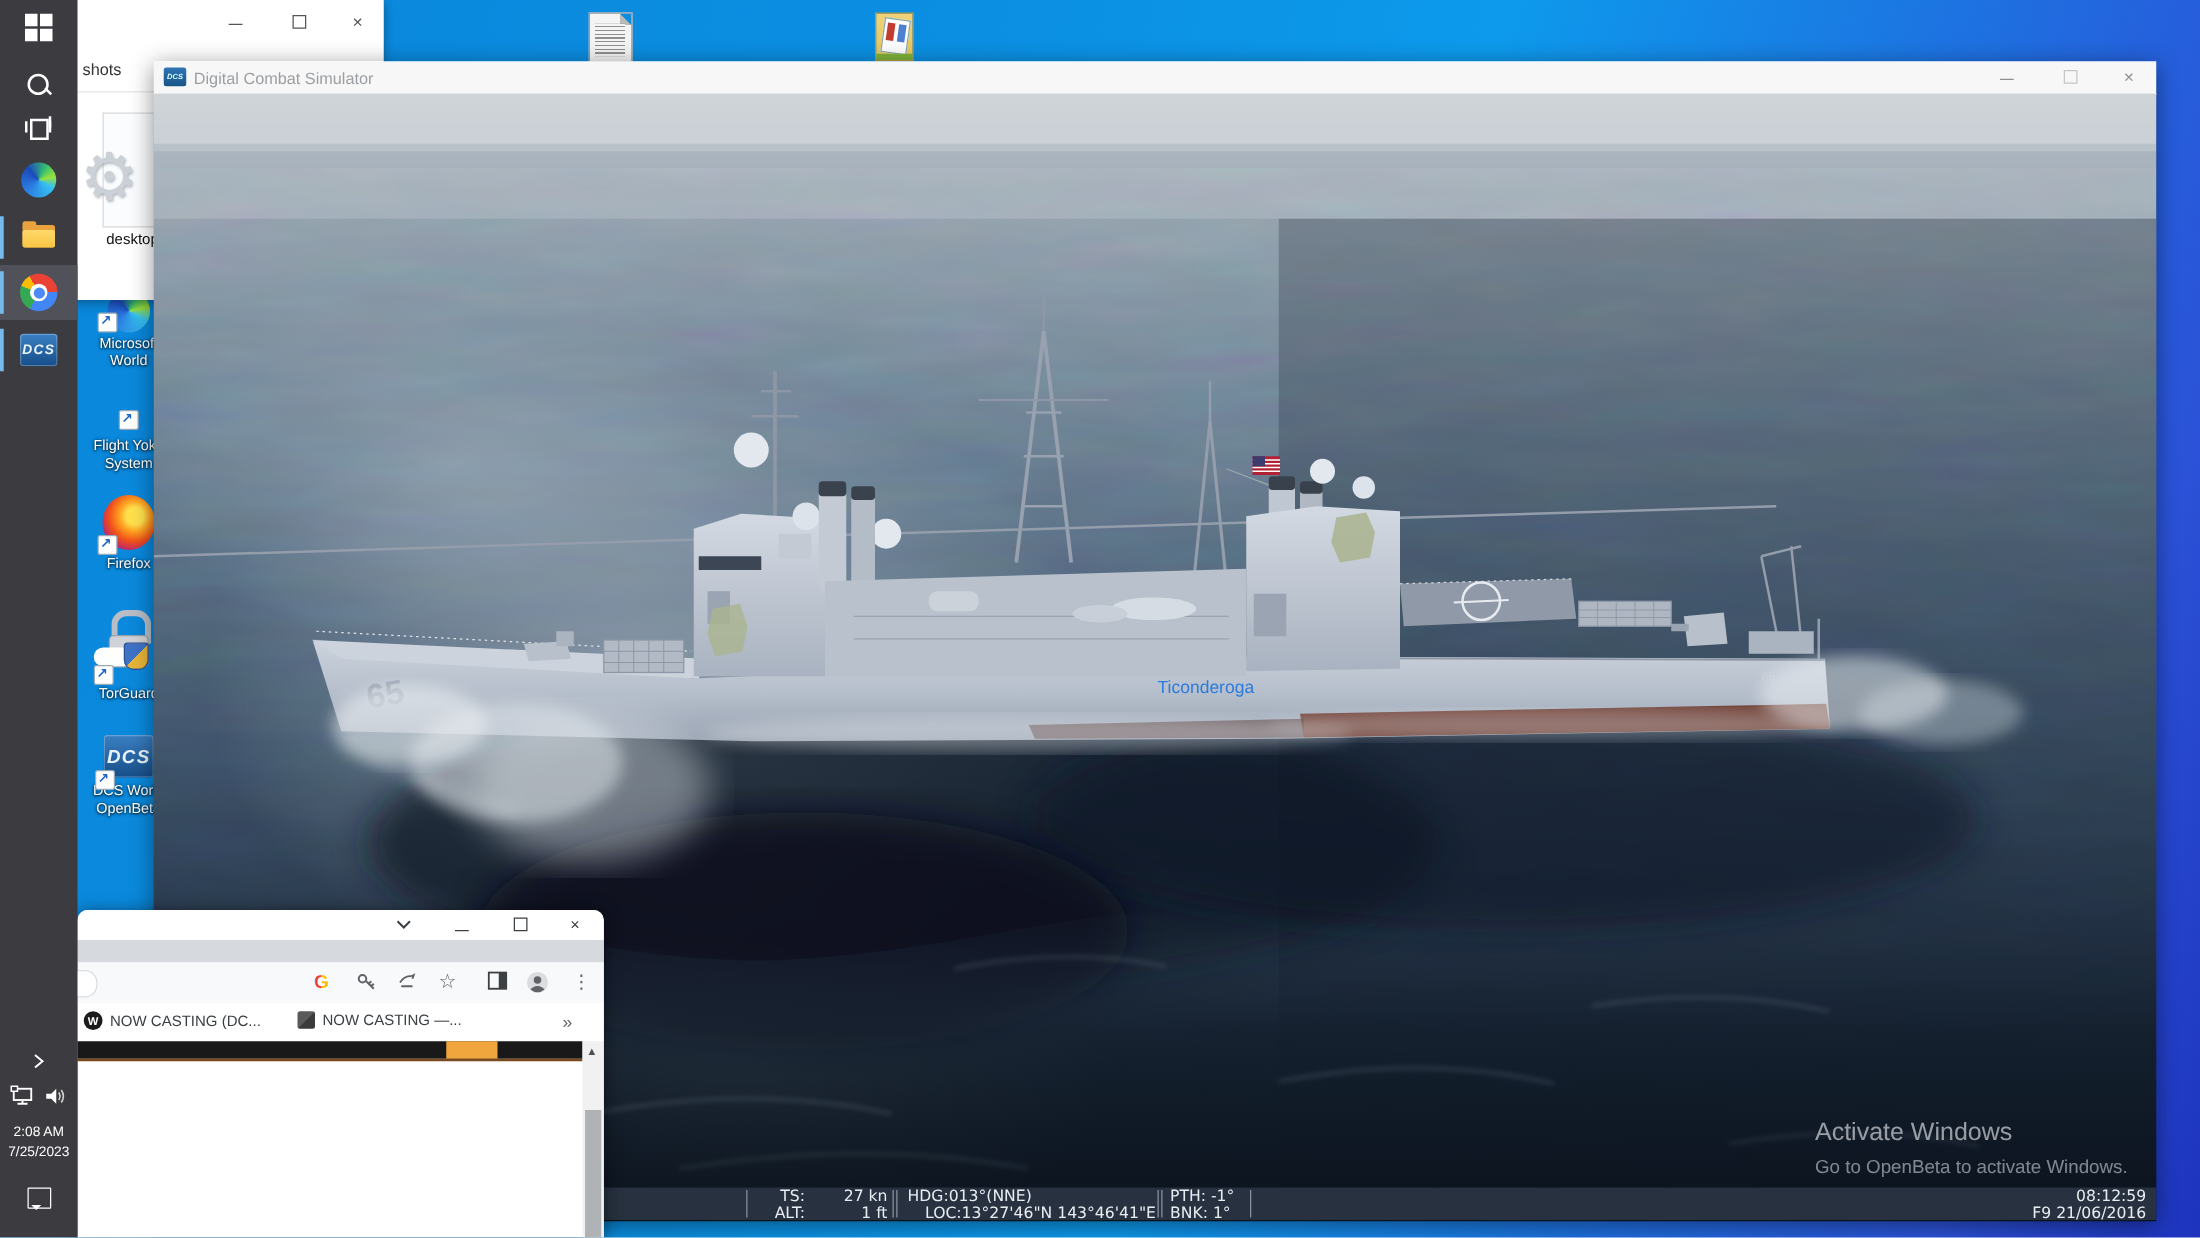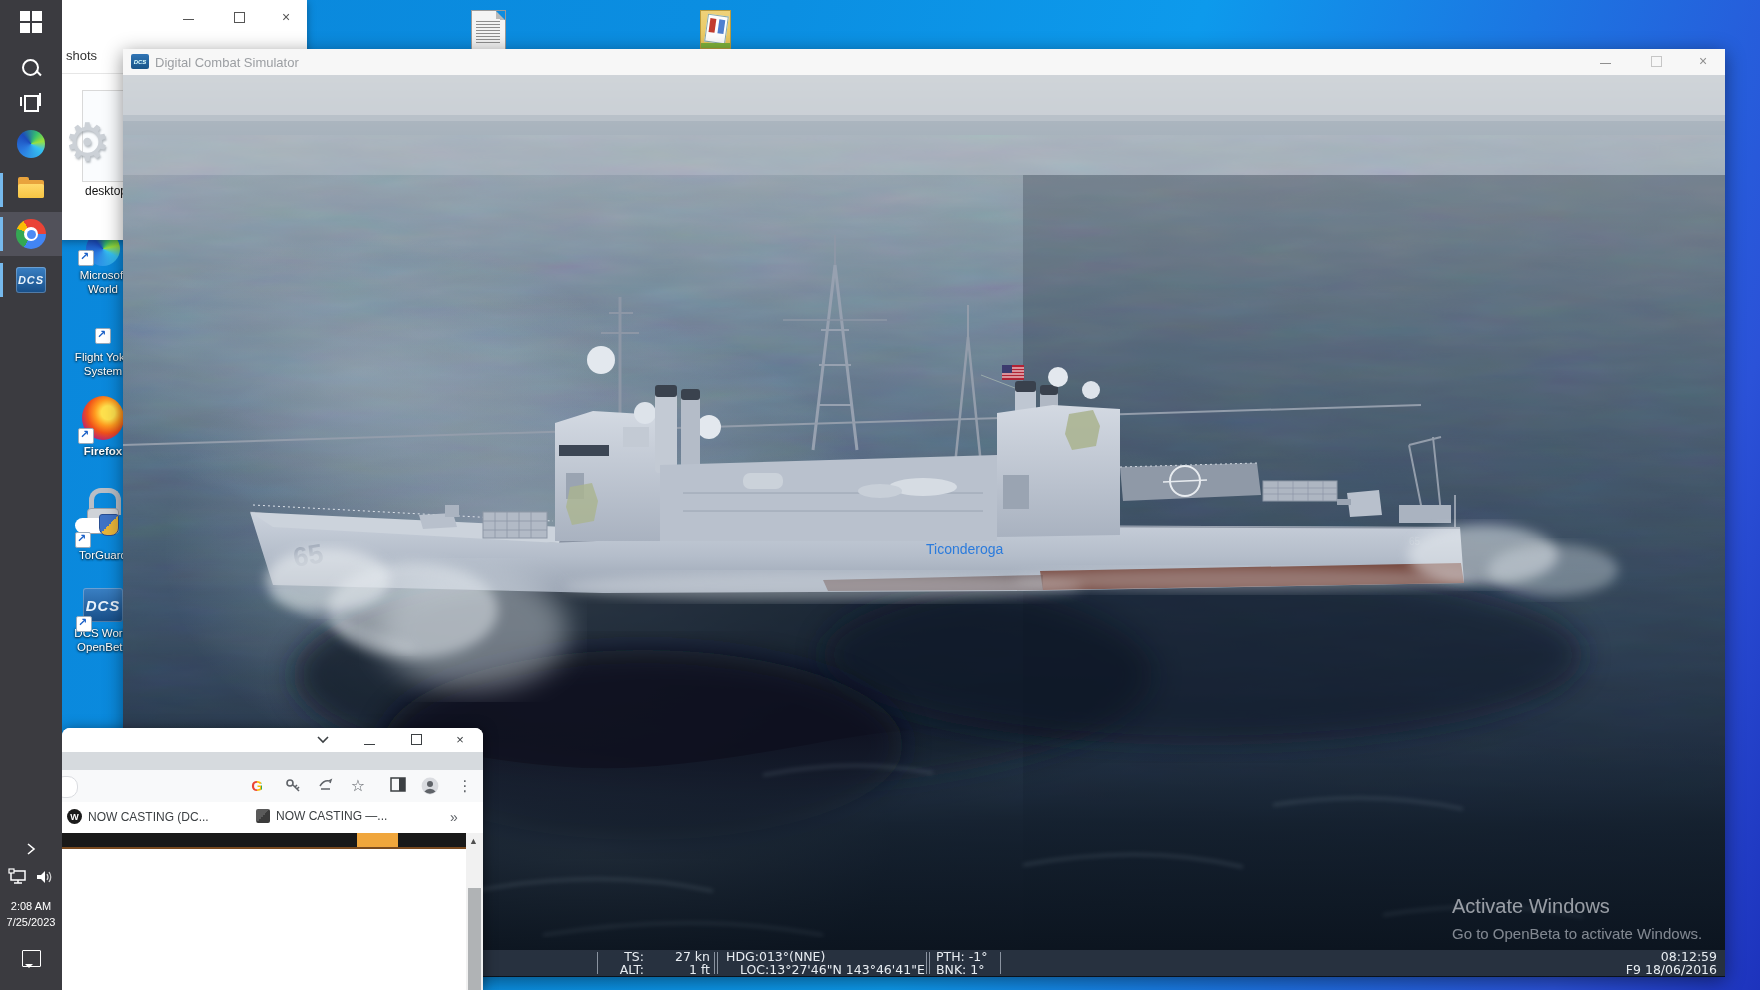--- a/index.html
+++ b/index.html
@@ -143,21 +143,21 @@
   <div class="badge" style="left:20px;top:18px;"></div>
   <div class="dt-label" style="margin-top:2px;"><span>Microsoft</span><br><span>World</span></div>
 </div>
 <div class="abs dt-icon" style="left:58px;top:328px;">
   <div class="badge" style="position:relative;margin:0 auto;"></div>
   <div class="dt-label" style="margin-top:6px;"><span>Flight Yoke</span><br><span>System</span></div>
 </div>
 <div class="abs dt-icon" style="left:58px;top:396px;">
   <div class="ff-ball" style="margin:0 auto;"></div>
   <div class="badge" style="left:20px;top:32px;"></div>
-  <div class="dt-label" style="margin-top:4px;font-weight:bold;"><span>Firefox</span></div>
+  <div class="dt-label" style="margin-top:4px;"><span>Firefox</span></div>
 </div>
 <div class="abs dt-icon" style="left:58px;top:486px;height:84px;">
   <div style="position:relative;width:60px;height:62px;margin:0 auto;">
     <div class="tg-shackle"></div>
       <div class="tg-lock"></div>
       <div class="tg-cloud"></div>
       <div class="tg-shield"></div>
     <div class="badge" style="left:2px;top:46px;"></div>
   </div>
   <div class="dt-label"><span>TorGuard</span></div>
@@ -388,21 +388,21 @@
         <div style="padding-left:14px;">LOC:13°27'46"N 143°46'41"E</div>
       </div>
       <div class="hud-div dbl"></div>
       <div class="hud-sec" style="width:64px;padding-left:6px;">
         <div><span>PTH:</span> <span>-1°</span></div>
         <div><span>BNK:</span> <span>1°</span></div>
       </div>
       <div class="hud-div"></div>
       <div class="hud-sec" style="flex:1;padding-right:8px;text-align:right;">
         <div>08:12:59</div>
-        <div>F9 18/06/2016</div>
+        <div>F9 21/06/2016</div>
       </div>
     </div>
   </div>
 </div>
 
 <div class="abs" id="browser">
   <div id="br-caption">
     <div class="br-ctl" style="left:252px;">
       <svg width="12" height="8" viewBox="0 0 12 8">
           <polyline points="1,1 6,6 11,1" fill="none" stroke="#3c4043" stroke-width="1.6"></polyline>
@@ -445,21 +445,21 @@
           <path d="M3.4,14.6 a7,7 0 0 1 11.2,0 a8.4,8.4 0 0 1 -11.2,0" fill="#5f6368"></path>
         </svg>
     </div>
     <div class="tb-ico" style="left:394px;letter-spacing:0;">⋮</div>
   </div>
   <div id="br-bookmarks">
     <div class="bm" style="left:5px;">
       <span class="fav-w">W</span>
       <span>NOW CASTING (DC...</span>
     </div>
-    <div class="bm" style="left:158px;padding-left:36px;">
+    <div class="bm" style="left:140px;padding-left:36px;">
       <span class="fav-cube"></span>
       <span>NOW CASTING —...</span>
     </div>
     <div class="bm" style="left:388px;font-size:14px;color:#5f6368;">
         <span>»</span>
       </div>
   </div>
   <div id="br-pagehead"></div>
   <div id="br-accent"></div>
   <div id="br-rule"></div>

